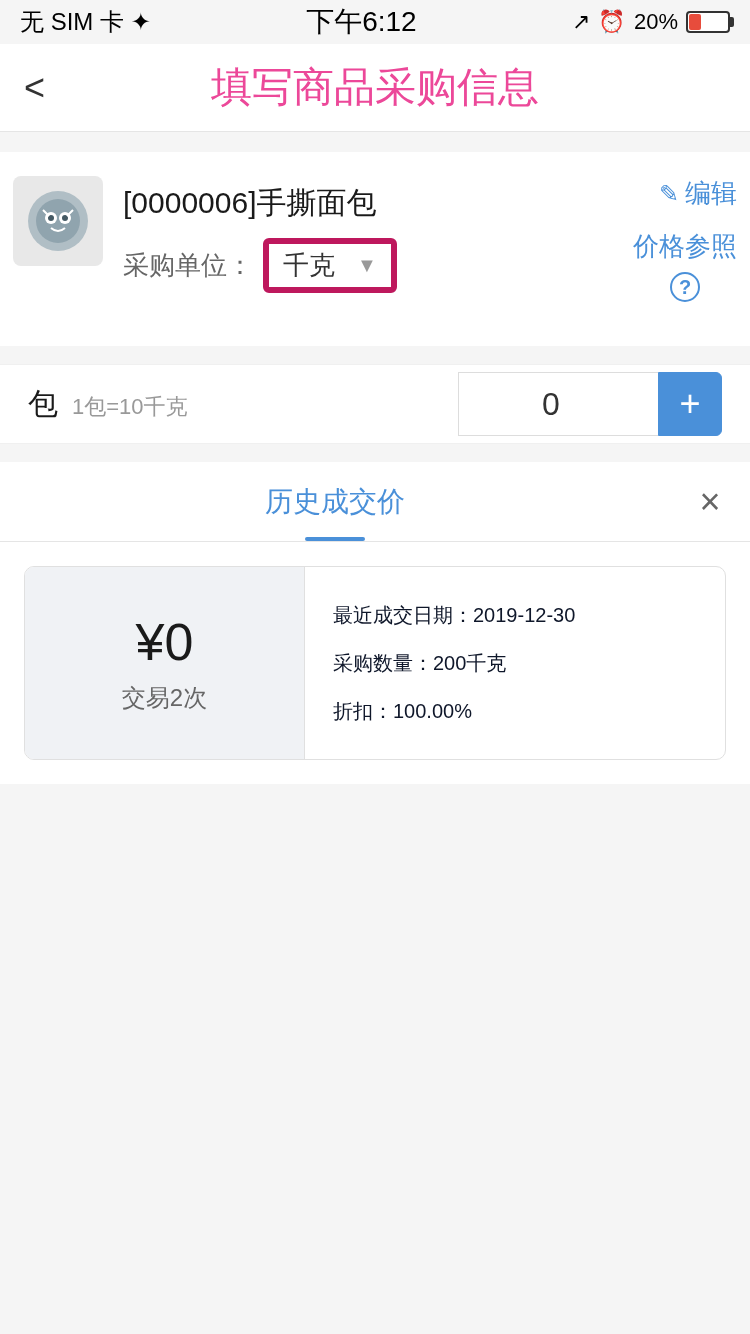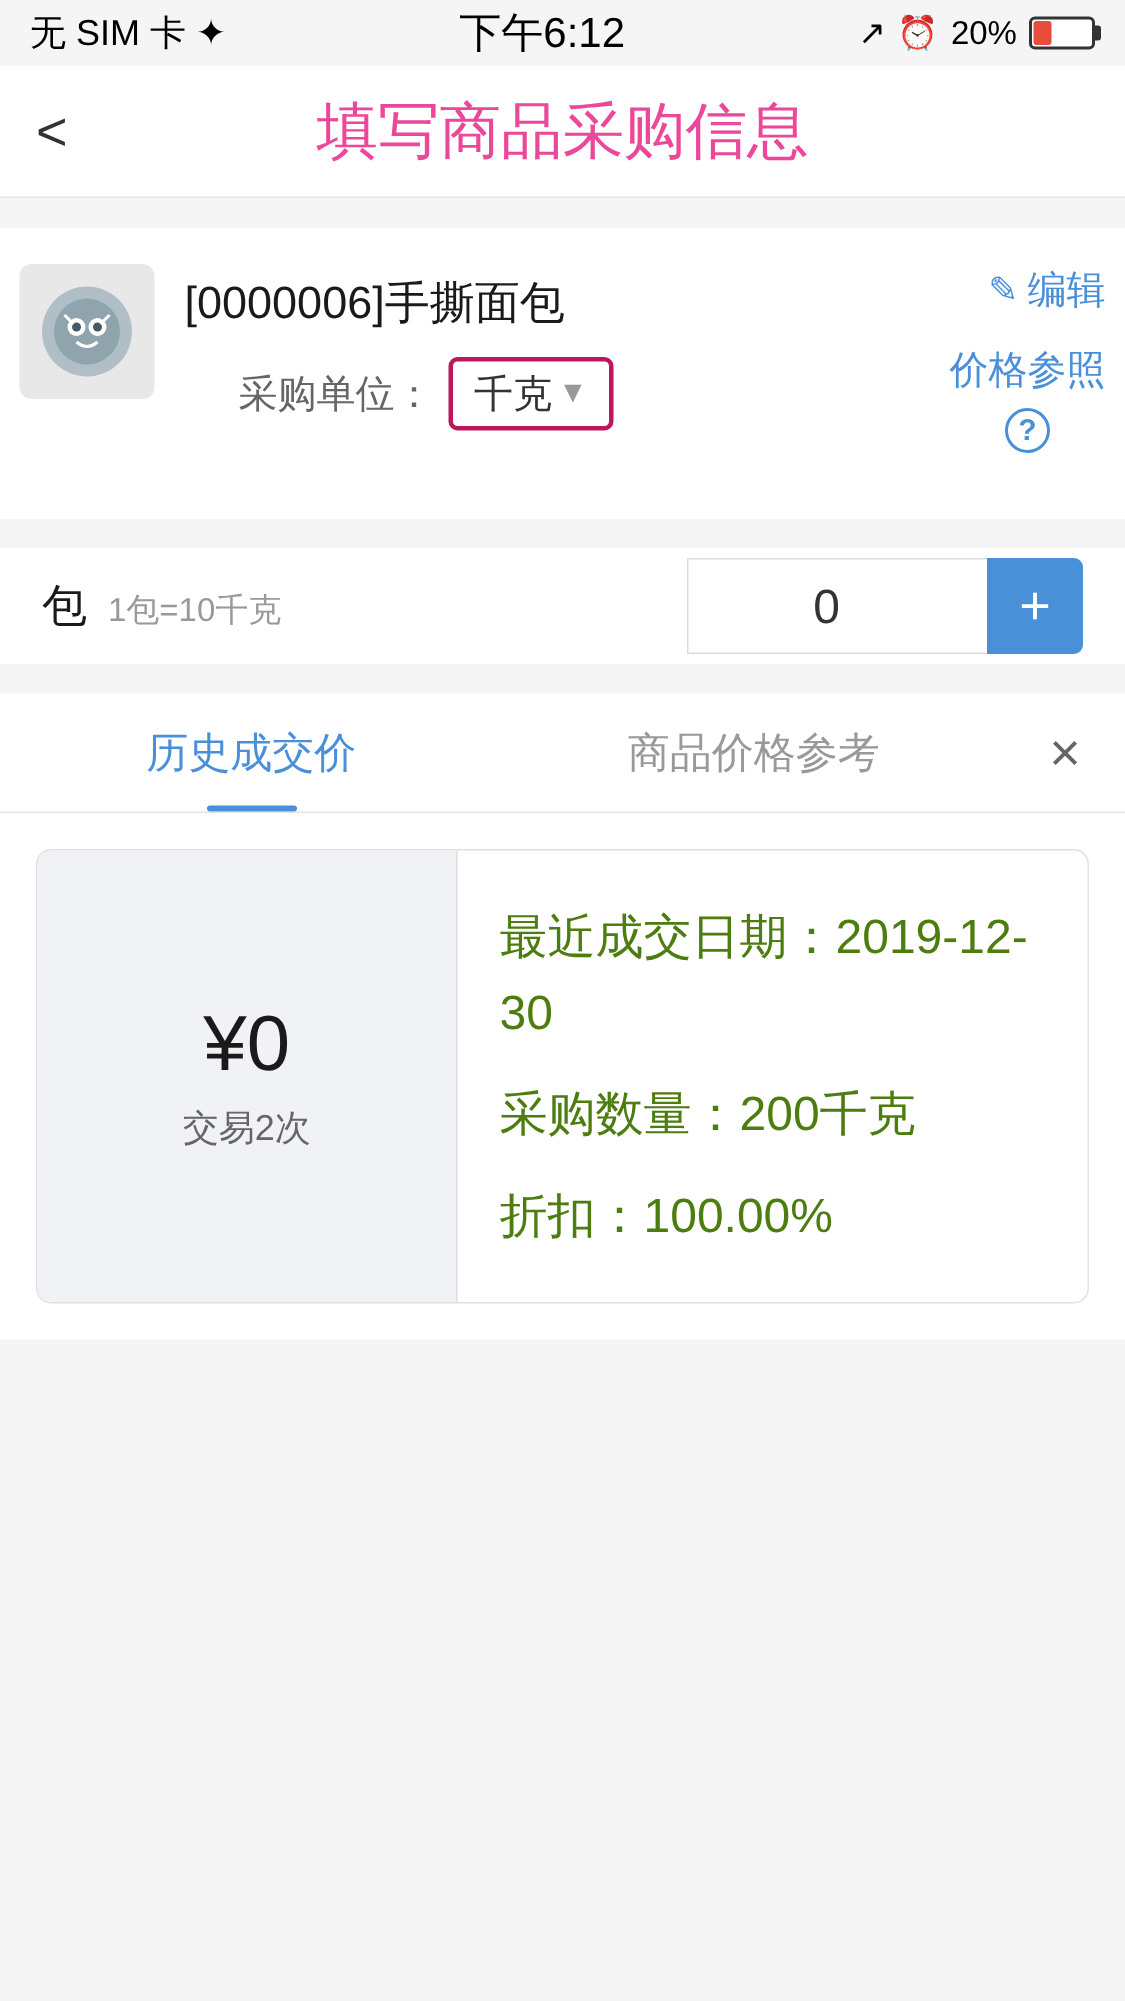--- a/index.html
+++ b/index.html
@@ -153,31 +153,30 @@
     .edit-icon {
       font-size: 24px;
     }
 
     
     .purchase-row {
       display: flex;
       align-items: center;
       justify-content: flex-start;
       margin-top: 14px;
-      margin-left: 36px;
     }
     .purchase-unit-label {
       font-size: 26px;
       color: #666;
     }
     .unit-select {
       display: inline-flex;
       align-items: center;
-      gap: 4px;
-      border: 3px solid #be185d;
+      gap: 22px;
+      border: 6px solid #be185d;
       border-radius: 6px;
       padding: 4px 14px;
       font-size: 26px;
       color: #333;
       cursor: pointer;
       margin-left: 10px;
     }
     .unit-arrow {
       font-size: 20px;
       color: #999;
@@ -340,22 +339,22 @@
       margin-top: 10px;
     }
     .card-right {
       flex: 1;
       padding: 32px 28px;
       display: flex;
       flex-direction: column;
       gap: 16px;
     }
     .card-detail {
-      font-size: 32px;
-      color: #4d7c0f;
+      font-size: 20px;
+      color: #0f172a;
       line-height: 1.6;
     }
 
     
     .bottom-area {
       background: #f5f5f5;
       min-height: 600px;
     }
   </style>
 </head>
@@ -436,23 +435,20 @@
     <div class="quantity-plus">+</div>
   </div>
 </div>
 
 <div class="tabs-container">
   <div class="tabs-header">
     <div class="tab-item active">
       <span>历史成交价</span>
       <div class="tab-underline"></div>
     </div>
-    <div class="tab-item">
-      <span>商品价格参考</span>
-    </div>
     <div class="tab-close">×</div>
   </div>
 
   <div class="card-container">
     <div class="history-card">
       <div class="card-left">
         <div class="card-price">¥0</div>
         <div class="card-trades">交易2次</div>
       </div>
       <div class="card-right">

